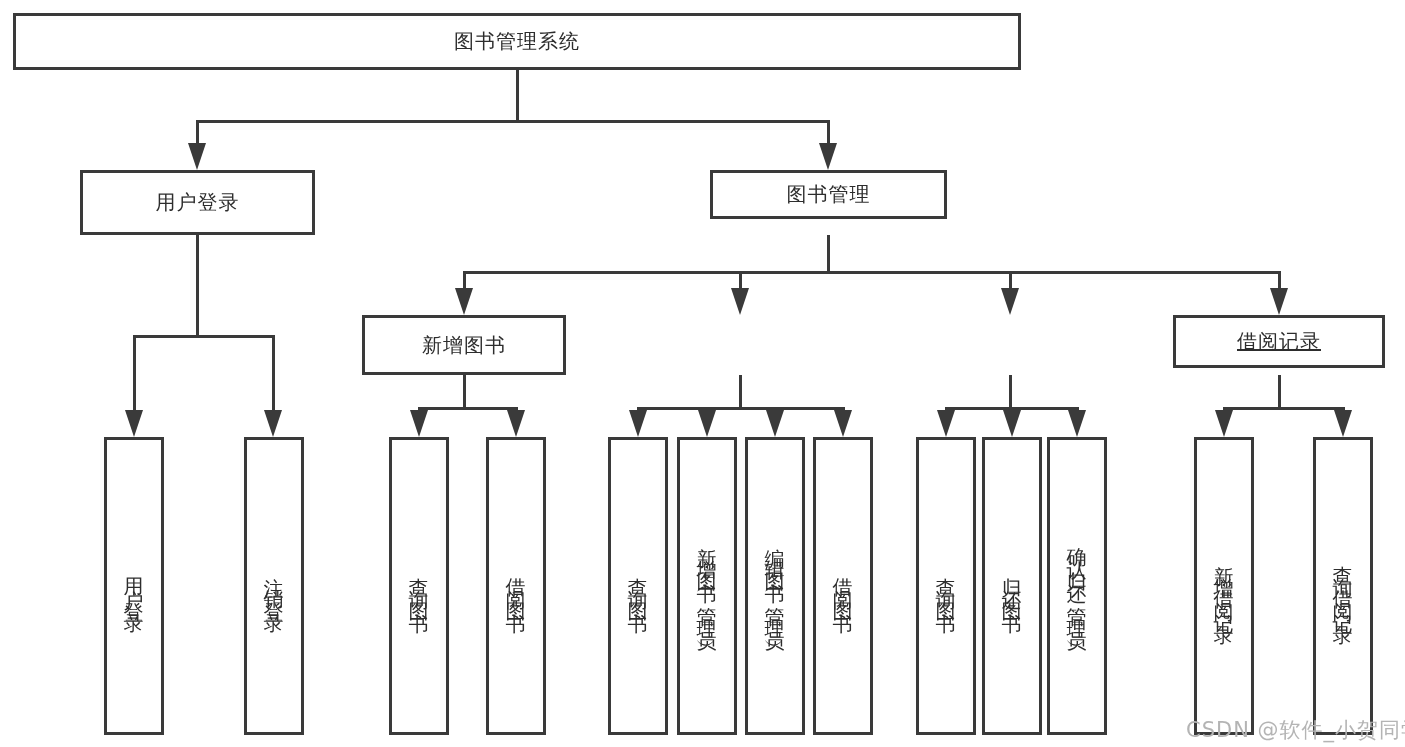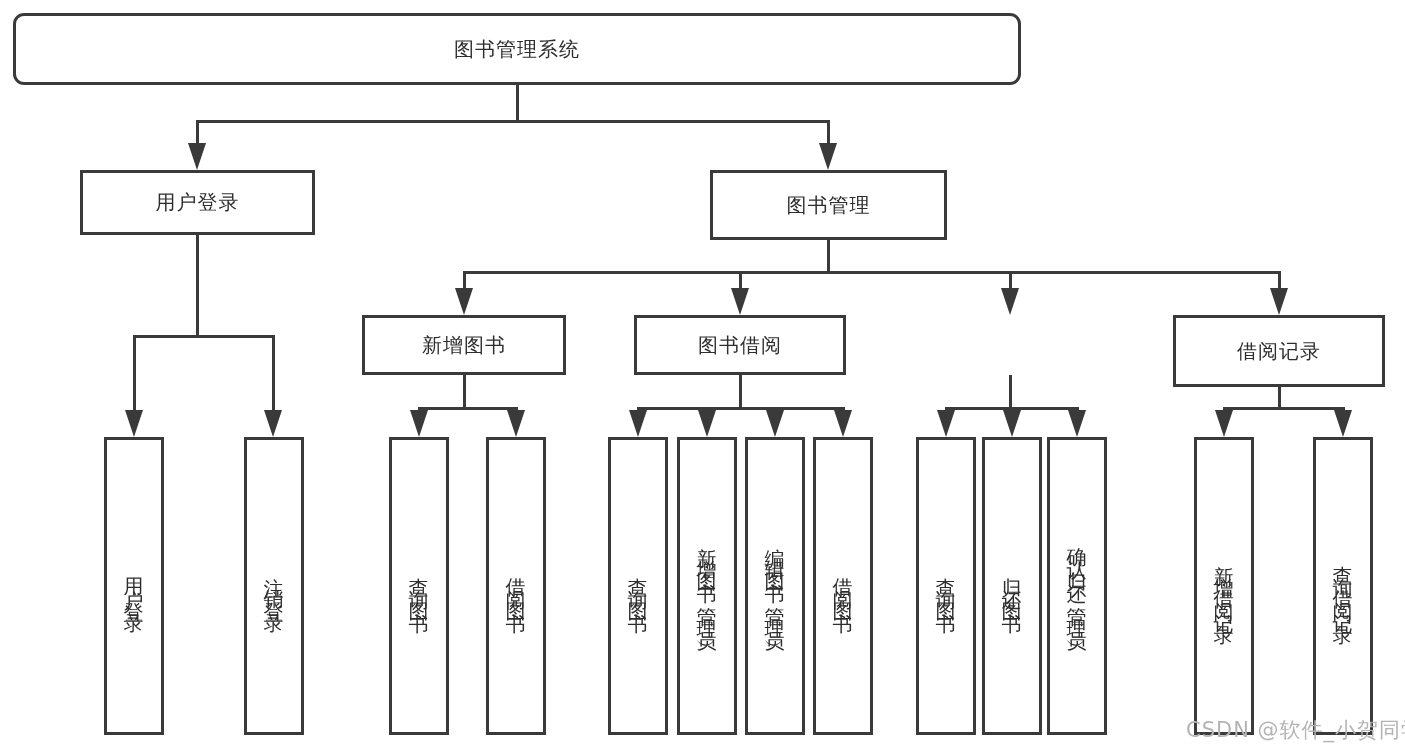--- a/index.html
+++ b/index.html
@@ -49,53 +49,52 @@
     letter-spacing:1px;
     white-space:nowrap;
     z-index:5;
   }
 </style>
 </head>
 <body>
 
 <div id="canvas">
 
-  <div class="box" style="left:13px;top:13px;width:1008px;height:72px;border-radius:11px;">图书管理系统</div>
+  <div class="box" style="left:13px;top:13px;width:1008px;height:57px;">图书管理系统</div>
 
   <div class="vline" style="left:516px;top:70px;height:53px;"></div>
   <div class="hline" style="left:196px;top:120px;width:634px;"></div>
   <div class="vline" style="left:196px;top:120px;height:26px;"></div>
   <div class="arrow" style="left:188px;top:143px;"></div>
   <div class="vline" style="left:827px;top:120px;height:26px;"></div>
   <div class="arrow" style="left:819px;top:143px;"></div>
 
   <div class="box" style="left:80px;top:170px;width:235px;height:65px;">用户登录</div>
-  <div class="box" style="left:710px;top:170px;width:237px;height:70px;">图书管理</div>
+  <div class="box" style="left:710px;top:170px;width:237px;height:49px;">图书管理</div>
 
   <div class="vline" style="left:196px;top:235px;height:103px;"></div>
   <div class="hline" style="left:133px;top:335px;width:142px;"></div>
   <div class="vline" style="left:133px;top:335px;height:77px;"></div>
   <div class="arrow" style="left:125px;top:410px;"></div>
   <div class="vline" style="left:272px;top:335px;height:77px;"></div>
   <div class="arrow" style="left:264px;top:410px;"></div>
 
   <div class="vline" style="left:827px;top:235px;height:39px;"></div>
   <div class="hline" style="left:463px;top:271px;width:817px;"></div>
   <div class="vline" style="left:463px;top:271px;height:19px;"></div>
   <div class="arrow" style="left:455px;top:288px;"></div>
   <div class="vline" style="left:739px;top:271px;height:19px;"></div>
   <div class="arrow" style="left:731px;top:288px;"></div>
   <div class="vline" style="left:1009px;top:271px;height:19px;"></div>
   <div class="arrow" style="left:1001px;top:288px;"></div>
   <div class="vline" style="left:1278px;top:271px;height:19px;"></div>
   <div class="arrow" style="left:1270px;top:288px;"></div>
 
   <div class="box" style="left:362px;top:315px;width:204px;height:60px;">新增图书</div>
-  <div class="box" style="left:634px;top:315px;width:212px;height:60px;">图书借阅</div>
-  <div class="box" style="left:1173px;top:315px;width:212px;height:72px;">借阅记录</div>
+  <div class="box" style="left:1173px;top:315px;width:212px;height:53px;text-decoration:underline;">借阅记录</div>
 
   <div class="vline" style="left:463px;top:375px;height:35px;"></div>
   <div class="hline" style="left:418px;top:407px;width:100px;"></div>
   <div class="arrow" style="left:410px;top:410px;"></div>
   <div class="arrow" style="left:507px;top:410px;"></div>
 
   <div class="vline" style="left:739px;top:375px;height:35px;"></div>
   <div class="hline" style="left:637px;top:407px;width:208px;"></div>
   <div class="arrow" style="left:629px;top:410px;"></div>
   <div class="arrow" style="left:698px;top:410px;"></div>

